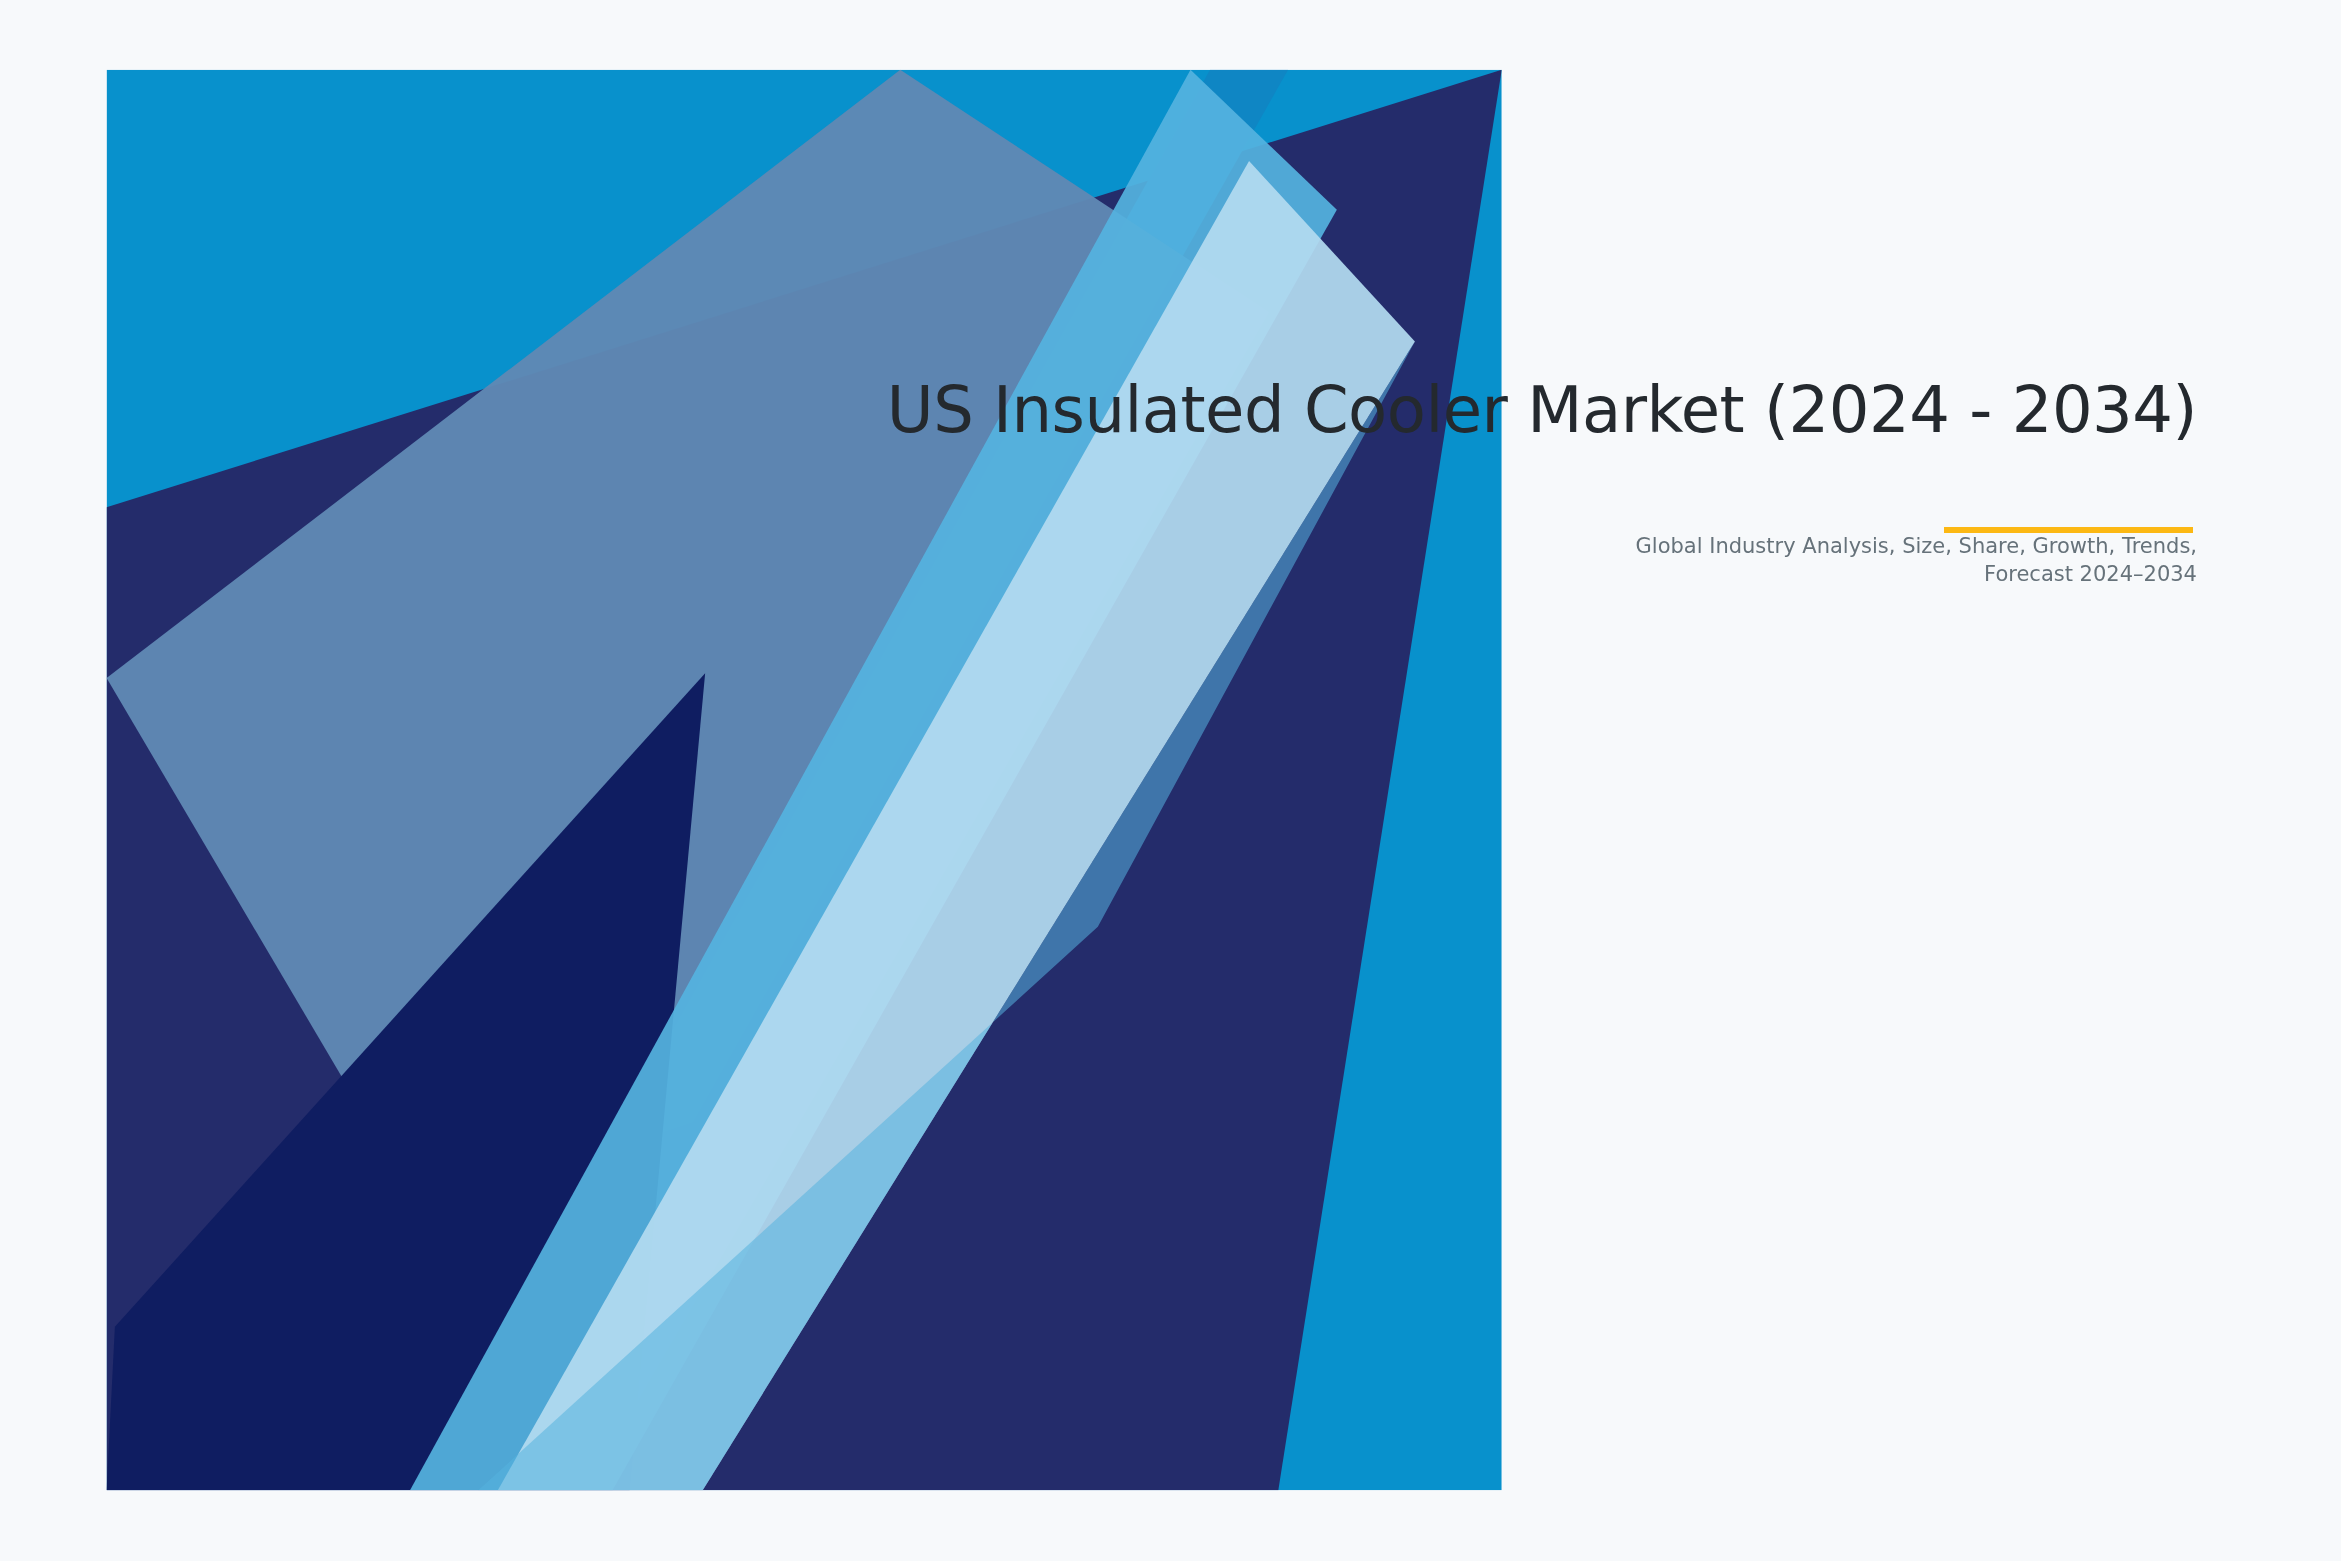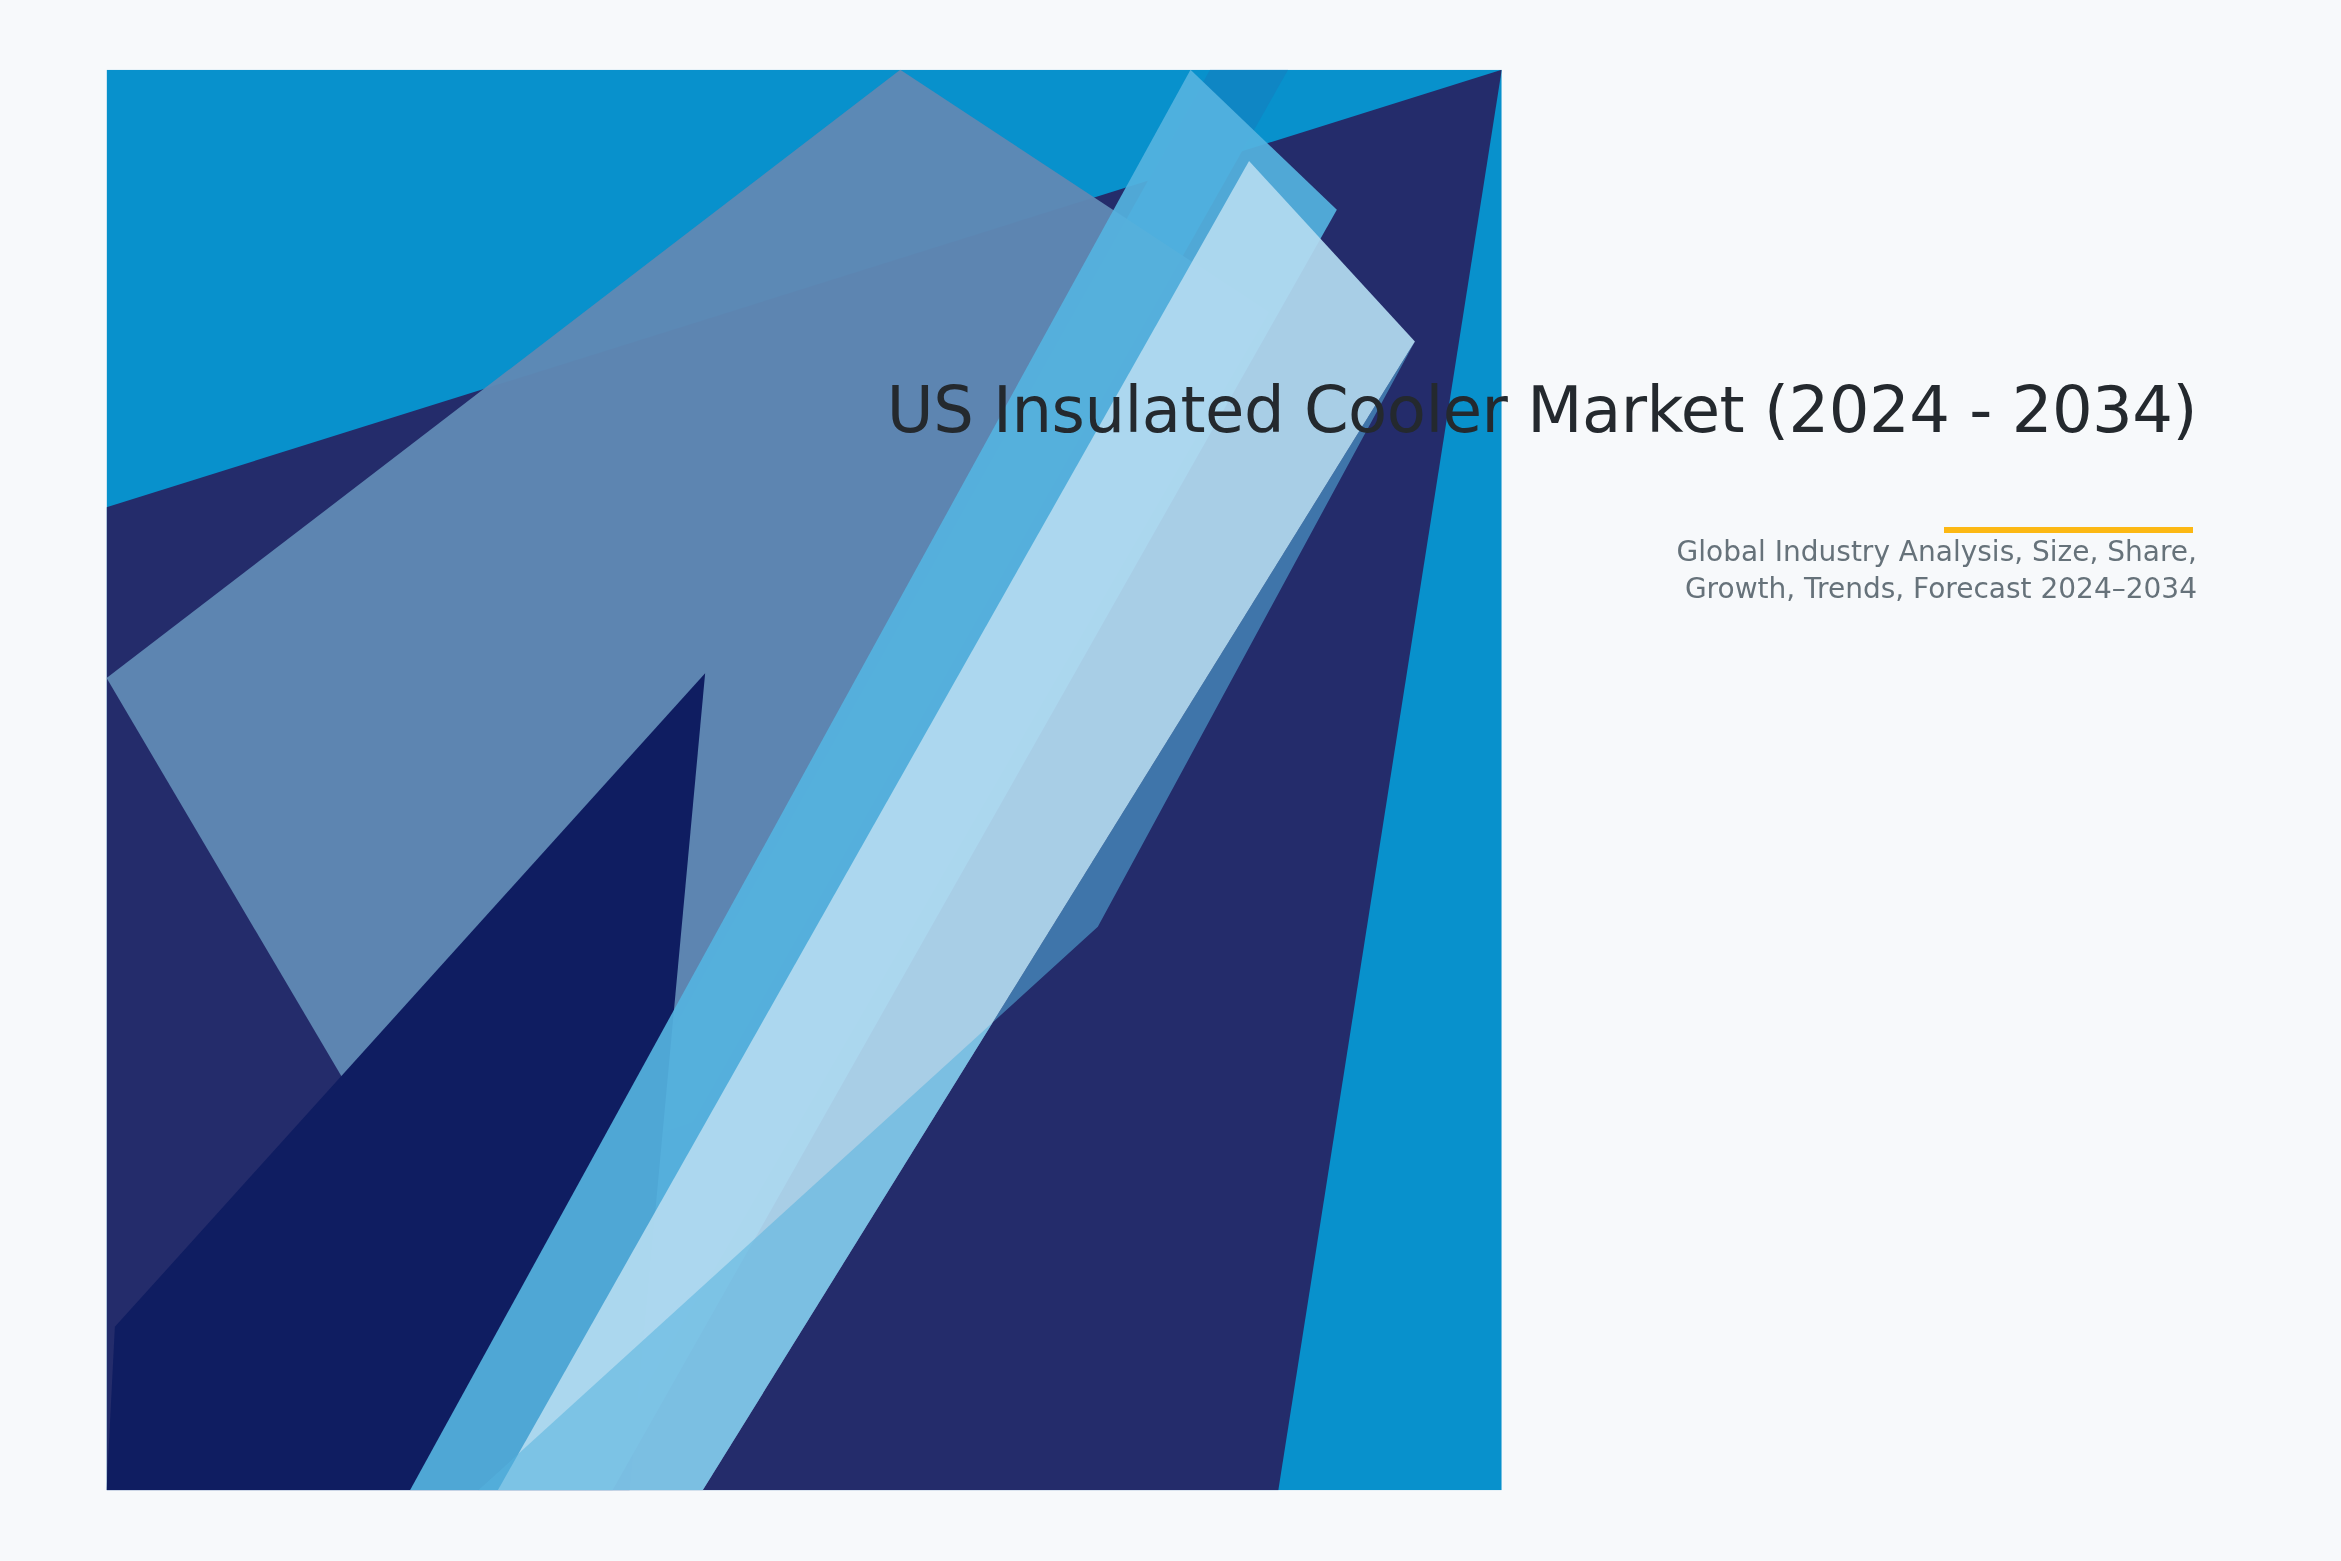--- a/index.html
+++ b/index.html
@@ -65,21 +65,21 @@
     letter-spacing: -0.5px;
     color: #24292e;
     text-align: right;
   }
 
   #page-subtitle {
     margin: 0;
     margin-top: 84px;
     font-family: "DejaVu Sans", sans-serif;
     font-weight: 400;
-    font-size: 28px;
+    font-size: 21px;
     line-height: 1.33;
     color: #66727a;
     text-align: right;
     max-width: 625px;
     margin-left: auto;
   }
 </style>
 </head>
 <body>
 

